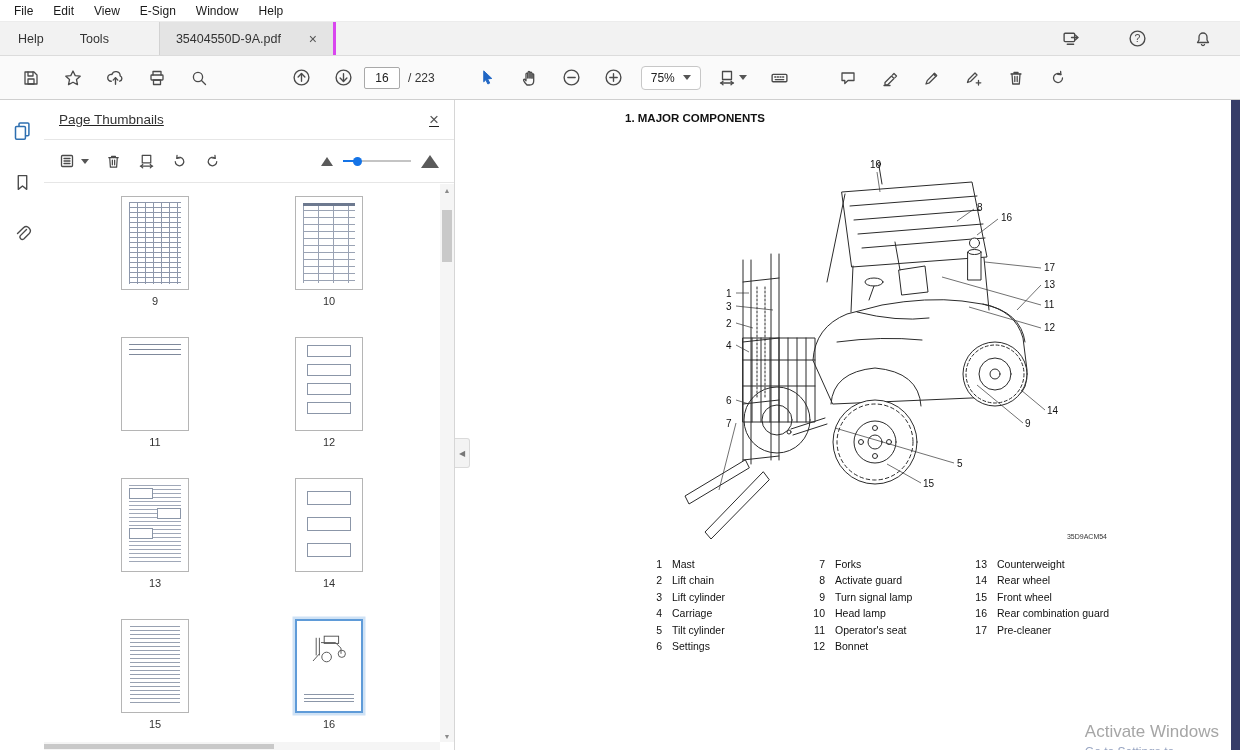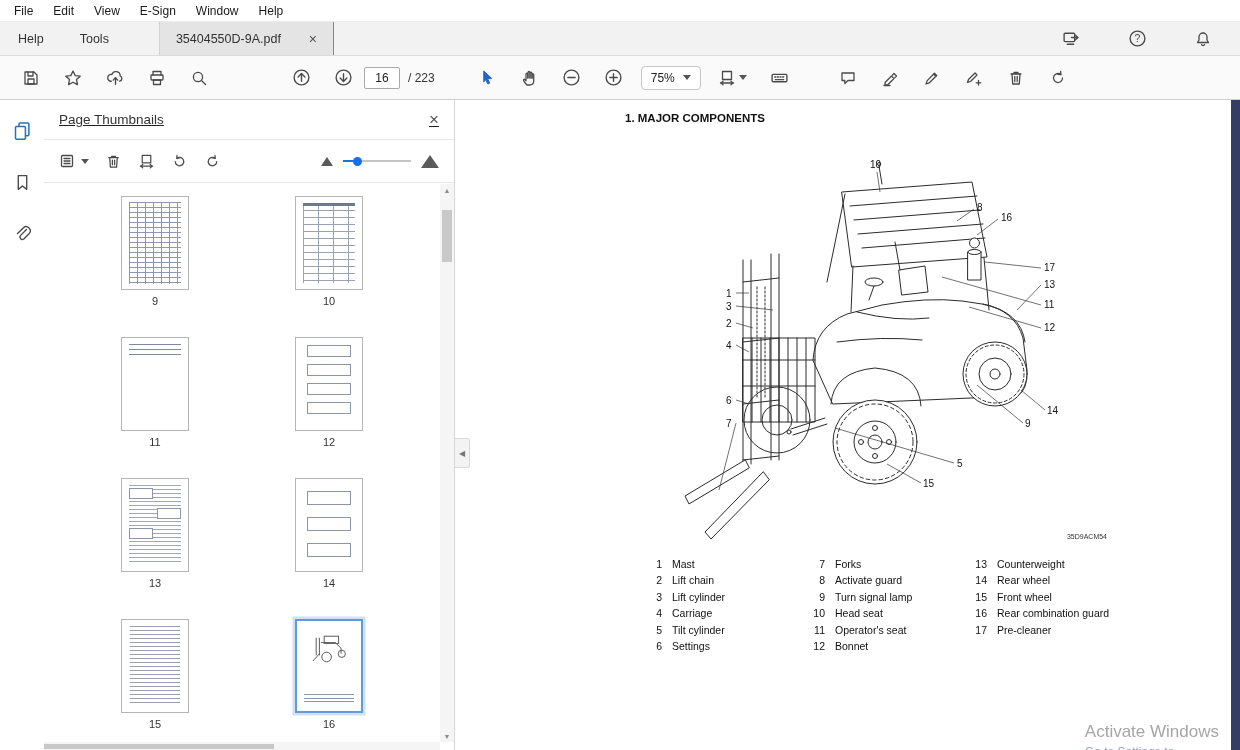--- a/index.html
+++ b/index.html
@@ -7,21 +7,21 @@
   body{font-family:"Liberation Sans",sans-serif;background:#fff;color:#222;}
   .app{position:relative;width:1240px;height:750px;background:#404040;}
 
   
   .menubar{height:22px;background:#fff;border-bottom:1px solid #ececec;display:flex;align-items:center;padding:0 4px;font-size:12px;color:#1a1a1a;}
   .menu-item{padding:0 10px;cursor:default;}
 
   
   .tabbar{height:34px;background:#f2f2f2;border-bottom:1px solid #dcdcdc;display:flex;align-items:stretch;font-size:12.5px;color:#333;}
   .tab{display:flex;align-items:center;padding:0 18px;cursor:default;}
-  .doctab{display:flex;align-items:center;gap:28px;padding:0 16px;margin-left:32px;background:#e4e4e4;border-left:1px solid #d2d2d2;border-right:1px solid #d946ef;}
+  .doctab{display:flex;align-items:center;gap:28px;padding:0 16px;margin-left:32px;background:#e4e4e4;border-left:1px solid #d2d2d2;border-right:3px solid #d946ef;}
   .doctab .closex{font-size:14px;color:#555;line-height:1;}
   .tr-icons{margin-left:auto;display:flex;align-items:center;gap:24px;padding-right:16px;}
 
   
   .toolbar{height:44px;background:#fafafa;border-bottom:1px solid #cfcfcf;display:flex;align-items:center;padding:0 10px;}
   .tbtn{width:30px;height:30px;display:flex;align-items:center;justify-content:center;border-radius:3px;margin:0 6px;flex:none;}
   .sp64{width:60px;flex:none;}.sp24{width:22px;flex:none;}.sp28{width:26px;flex:none;}
   svg.icon{stroke:#4a4a4a;fill:none;stroke-width:1.3;stroke-linecap:round;stroke-linejoin:round;}
   .page-input{width:36px;height:22px;border:1px solid #a9a9a9;background:#fff;text-align:center;font-size:12px;color:#222;border-radius:2px;font-family:"Liberation Sans",sans-serif;}
   .page-total{font-size:12px;color:#333;margin:0 10px 0 8px;white-space:nowrap;}
@@ -536,21 +536,21 @@
             <div class="legend-row">
               <span class="lnum">8</span>
               <span class="llabel">Activate guard</span>
             </div>
             <div class="legend-row">
               <span class="lnum">9</span>
               <span class="llabel">Turn signal lamp</span>
             </div>
             <div class="legend-row">
               <span class="lnum">10</span>
-              <span class="llabel">Head seat</span>
+              <span class="llabel">Head lamp</span>
             </div>
             <div class="legend-row">
               <span class="lnum">11</span>
               <span class="llabel">Operator's seat</span>
             </div>
             <div class="legend-row">
               <span class="lnum">12</span>
               <span class="llabel">Bonnet</span>
             </div>
           </div>

